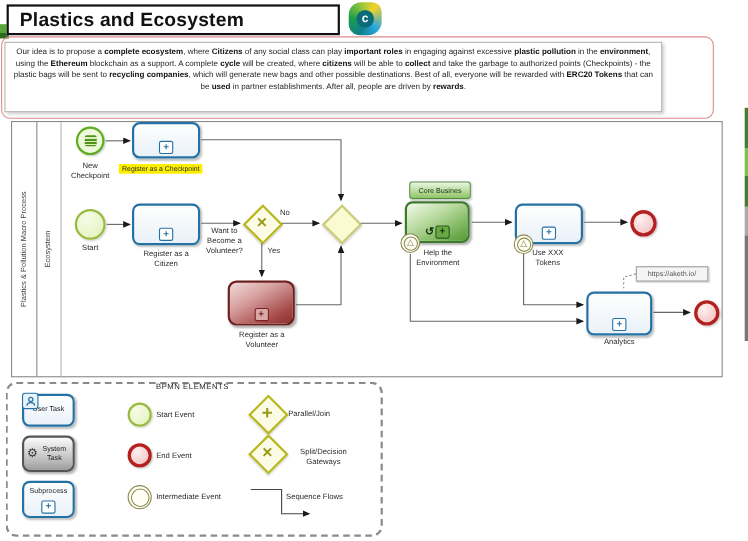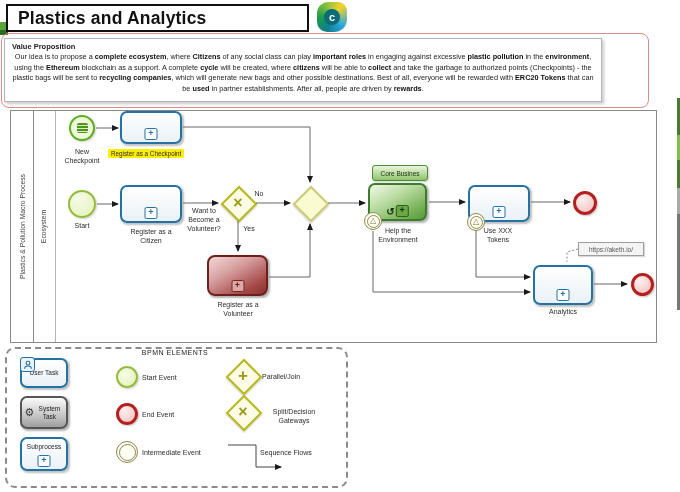--- a/index.html
+++ b/index.html
@@ -110,31 +110,30 @@
 
   svg.flows{position:absolute;left:0;top:0;z-index:3;pointer-events:none;}
 </style>
 </head>
 <body>
 
 <div class="page">
 
   <div class="green-sliver"></div>
   <div class="titlebox">
-    <span>Plastics and Analytics</span>
+    <span>Plastics and Ecosystem</span>
   </div>
   <div class="logo">
     <div class="logo-inner">
       <span>c</span>
     </div>
   </div>
 
   <div class="vp-outline"></div>
   <div class="vp-box">
-    <div class="vp-head">Value Proposition</div>
     <div class="vp-body"><span>Our idea is to propose a </span><b>complete ecosystem</b><span>, where </span><b>Citizens</b><span> of any social class can play </span><b>important roles</b><span> in engaging against excessive </span><b>plastic pollution</b><span> in the </span><b>environment</b><span>, using the </span><b>Ethereum</b><span> blockchain as a support. A complete </span><b>cycle</b><span> will be created, where </span><b>citizens</b><span> will be able to </span><b>collect</b><span> and take the garbage to authorized points (Checkpoints) - the plastic bags will be sent to </span><b>recycling companies</b><span>, which will generate new bags and other possible destinations. Best of all, everyone will be rewarded with </span><b>ERC20 Tokens</b><span> that can be </span><b>used</b><span> in partner establishments. After all, people are driven by </span><b>rewards</b><span>.</span></div>
   </div>
 
   <div class="pool">
     <div class="pool-name">
       <span class="vtext">Plastics &amp; Pollution Macro Process</span>
     </div>
     <div class="lane-name">
       <span class="vtext">Ecosystem</span>
     </div>

